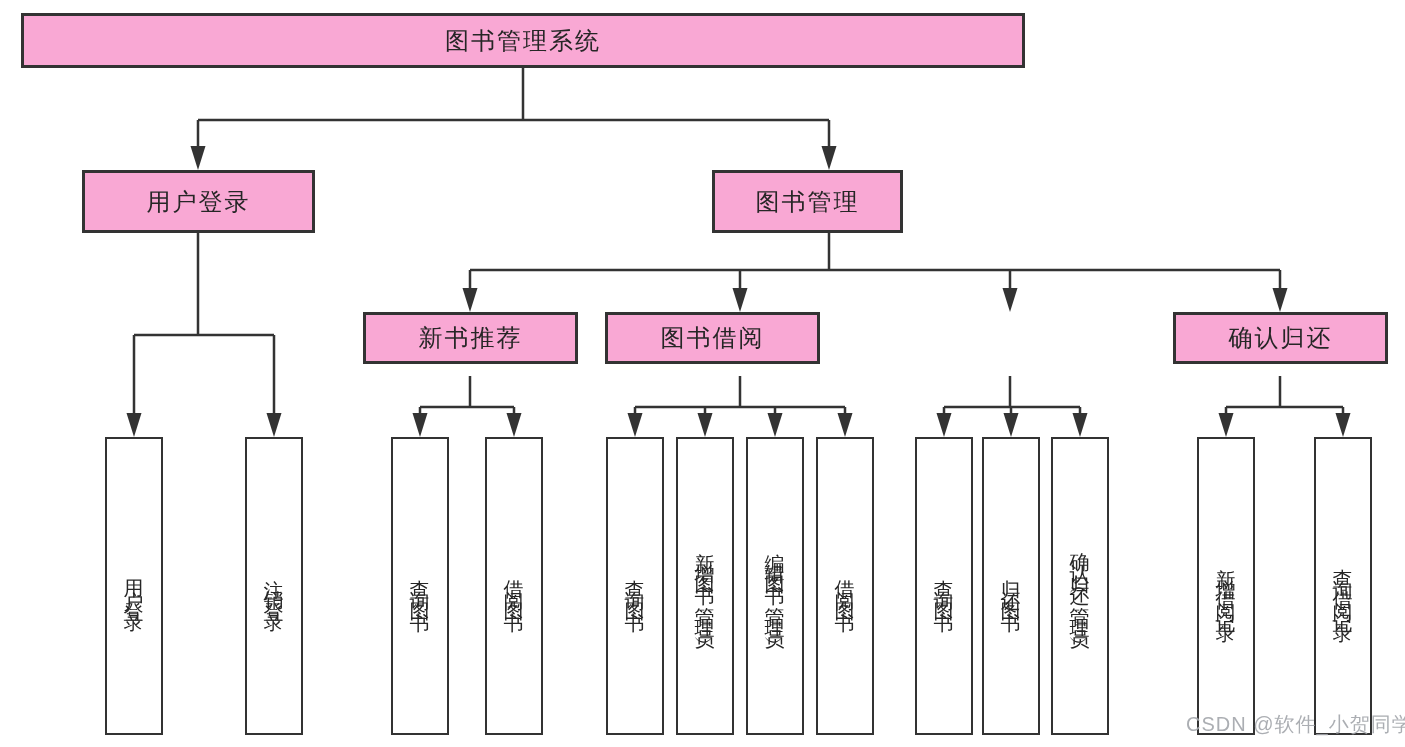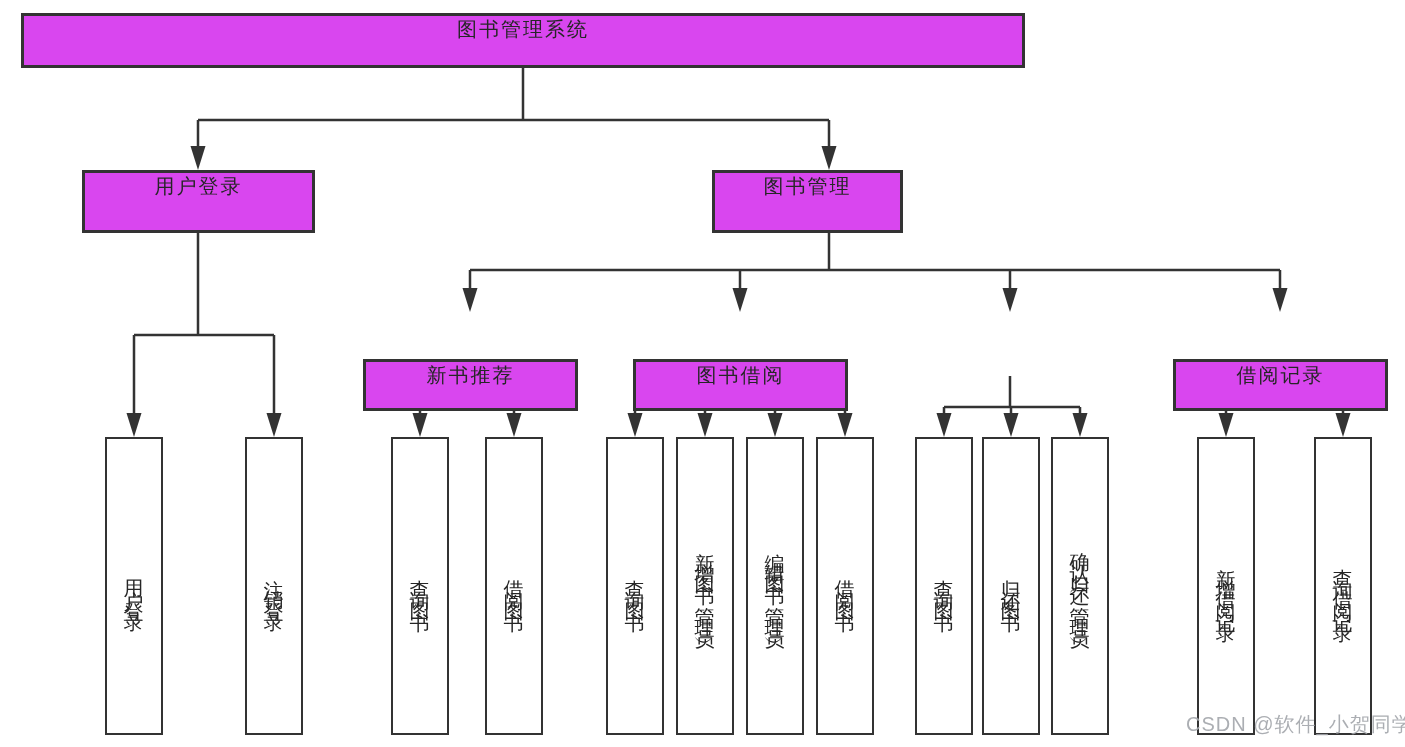--- a/index.html
+++ b/index.html
@@ -10,25 +10,25 @@
     font-family:"Liberation Sans", sans-serif;
     overflow:hidden;
   }
   svg.connectors{position:absolute;left:0;top:0;width:1405px;height:747px;}
   svg.connectors .wire{stroke:var(--line,#333);stroke-width:2.5;fill:none;}
   svg.connectors .arrow{fill:var(--line,#333);stroke:none;}
 
   .box{
     position:absolute;
     box-sizing:border-box;
-    background:#d946ef;
+    background:#f9a8d4;
     border:3px solid var(--line,#333);
-    display:flex;align-items:flex-start;justify-content:center;
+    display:flex;align-items:center;justify-content:center;
     color:var(--text,#262626);
-    font-size:20px;
+    font-size:24px;
     letter-spacing:2px;
   }
   .vbox{
     position:absolute;
     box-sizing:border-box;
     background:#ffffff;
     border:2.5px solid var(--line,#333);
     display:flex;align-items:center;justify-content:center;
     color:var(--text,#262626);
     top:437px;width:58px;height:298px;
@@ -38,23 +38,23 @@
     font-size:20px;
     letter-spacing:11px;
     line-height:1;
     white-space:nowrap;
   }
 
   
   .n-root{left:21px;top:13px;width:1004px;height:55px;}
   .n-login{left:82px;top:170px;width:233px;height:63px;}
   .n-mgmt{left:712px;top:170px;width:191px;height:63px;}
-  .l3{top:312px;width:215px;height:52px;margin-top:47px;}
+  .l3{top:312px;width:215px;height:52px;}
   .n-l3-0{left:363px;}
-  .n-l3-1{left:633px;}
+  .n-l3-1{left:605px;}
   .n-l3-2{left:903px;}
   .n-l3-3{left:1173px;}
 
   
   .v-0{left:105px;}  .v-1{left:245px;}
   .v-2{left:391px;}  .v-3{left:485px;}
   .v-4{left:606px;}  .v-5{left:676px;}  .v-6{left:746px;}  .v-7{left:816px;}
   .v-8{left:915px;}  .v-9{left:982px;}  .v-10{left:1051px;}
   .v-11{left:1197px;} .v-12{left:1314px;}
 
@@ -116,21 +116,21 @@
     <span>图书管理</span>
   </div>
 
   <div class="box l3 n-l3-0">
     <span>新书推荐</span>
   </div>
   <div class="box l3 n-l3-1">
     <span>图书借阅</span>
   </div>
   <div class="box l3 n-l3-3">
-    <span>借阅记录</span>
+    <span>确认归还</span>
   </div>
 
   <div class="vbox v-0">
     <span>用户登录</span>
   </div>
   <div class="vbox v-1">
     <span>注销登录</span>
   </div>
 
   <div class="vbox v-2">

